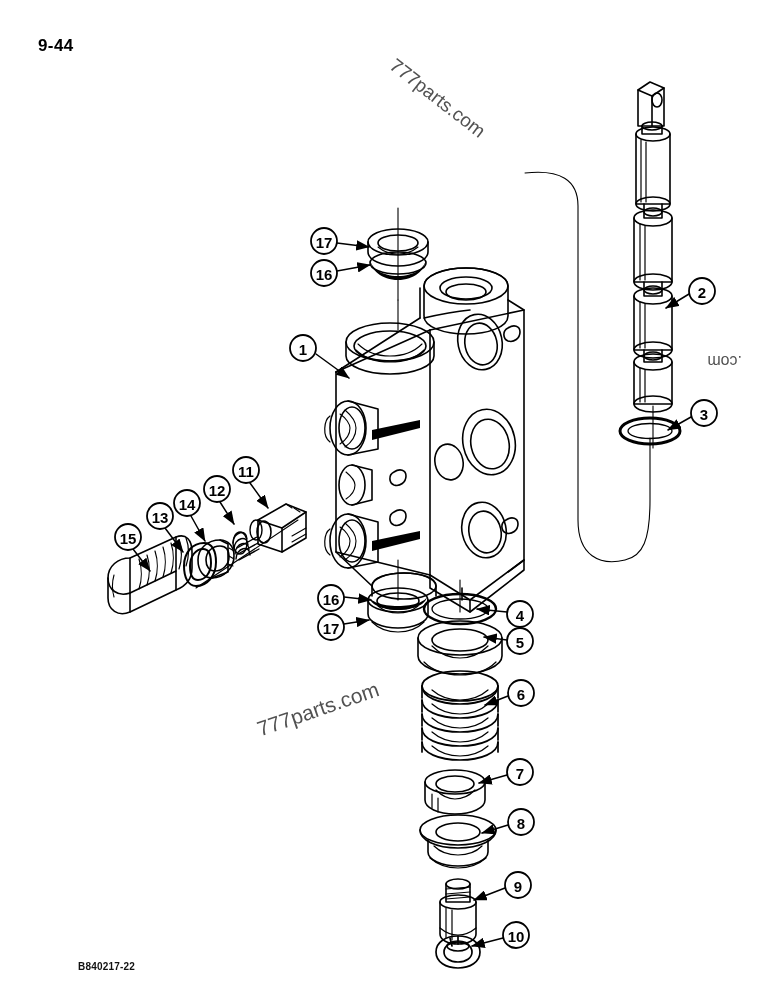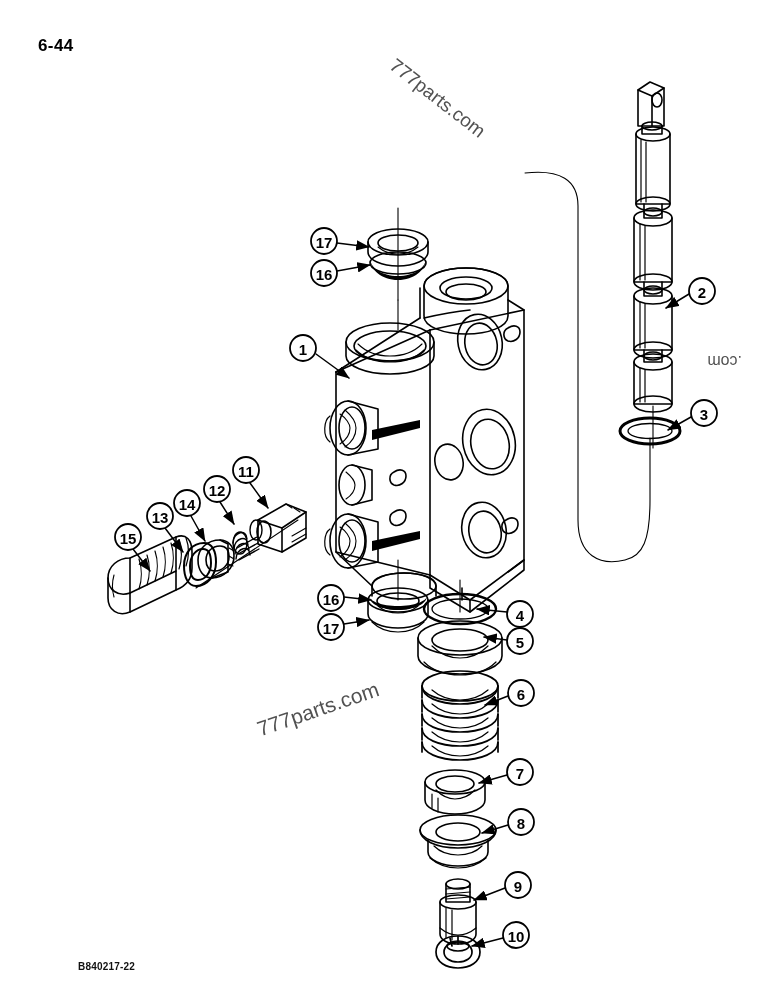--- a/index.html
+++ b/index.html
@@ -77,21 +77,21 @@
     text-anchor: middle;
     dominant-baseline: central;
     fill: #000;
   }
 </style>
 </head>
 <body>
 
 <div id="page">
 
-  <div id="page-number">6-44</div>
+  <div id="page-number">9-44</div>
 
   <div class="watermark" id="watermark-top">777parts.com</div>
   <div class="watermark" id="watermark-mid">777parts.com</div>
   <div class="watermark" id="watermark-right">.com</div>
 
   <svg id="artwork" width="772" height="1000" viewBox="0 0 772 1000">
     <defs>
       <marker id="arrowhead" markerWidth="9" markerHeight="7" refX="8.5" refY="3.5" orient="auto">
         <polygon points="0 0, 9 3.5, 0 7" fill="#000"></polygon>
       </marker>

